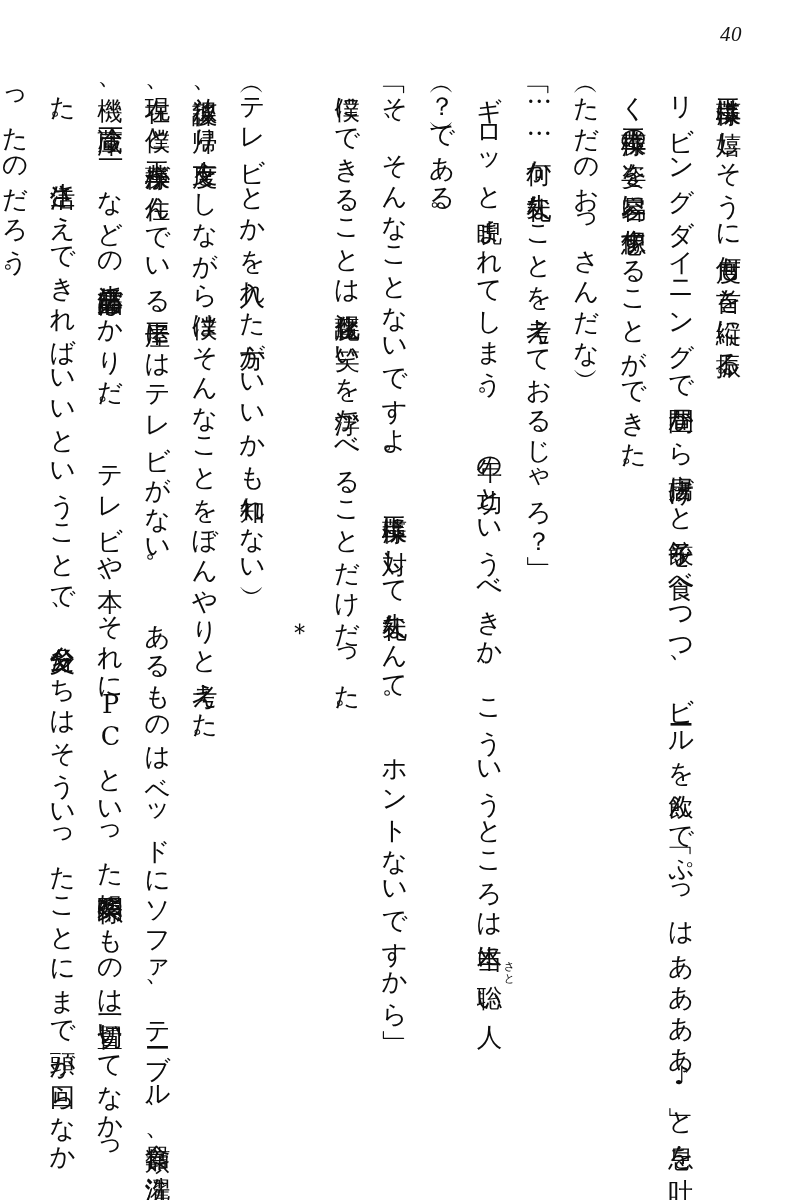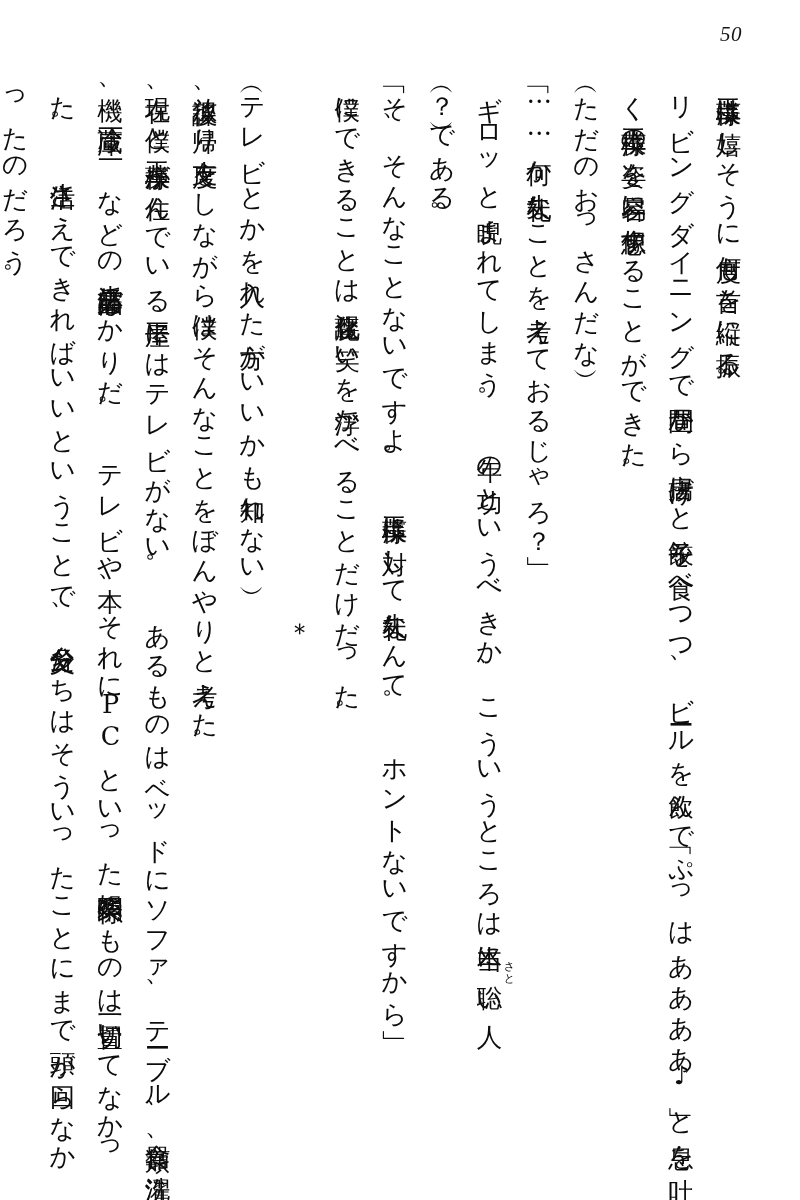--- a/index.html
+++ b/index.html
@@ -67,21 +67,21 @@
   rt {
     font-size: 11px;
     letter-spacing: 0;
   }
 </style>
 </head>
 <body>
 
 <div class="page">
 
-  <div class="page-number">50</div>
+  <div class="page-number">40</div>
 
   <div class="body-text">
     <p>玉藻様は嬉しそうに何度も首を縦に振る。</p>
     <p>リビングダイニングで昼間から唐揚げと餃子を食べつつ、ビールを飲んで「ぷっはああああ♪」と息を吐く玉藻様の姿を容易に想像することができた。</p>
     <p>（ただのおっさんだな）</p>
     <p>「……何か失礼なことを考えておるじゃろ？」</p>
     <p>ギロッと睨まれてしまう。　年の功というべきか、こういうところは本当に<ruby>聡<rt>さと</rt></ruby>い人</p>
     <p>（？）である。</p>
     <p>「そ、そんなことないですよ。　玉藻様に対して失礼なんて。　ホントないですから」</p>
     <p>僕にできることは誤魔化し笑いを浮かべることだけだった。</p>

